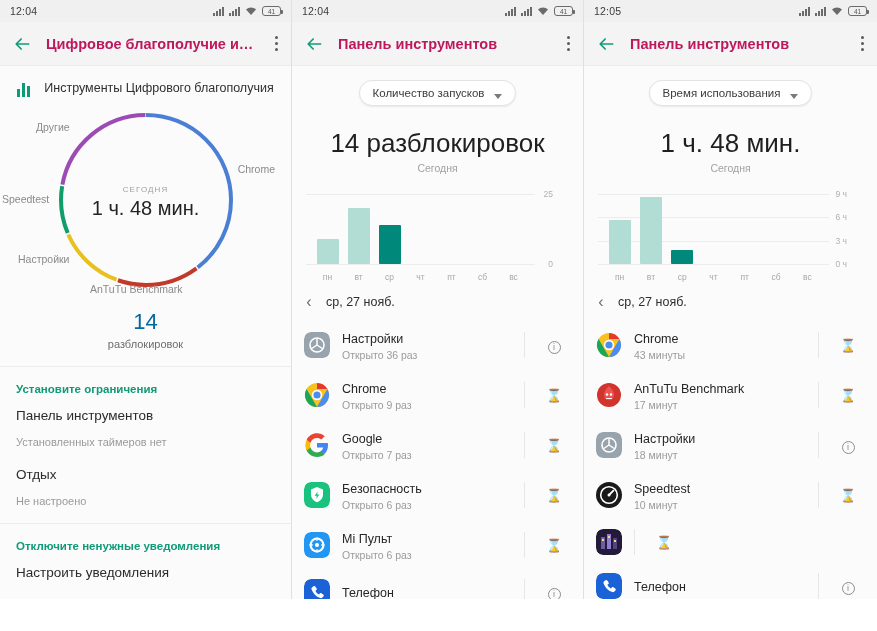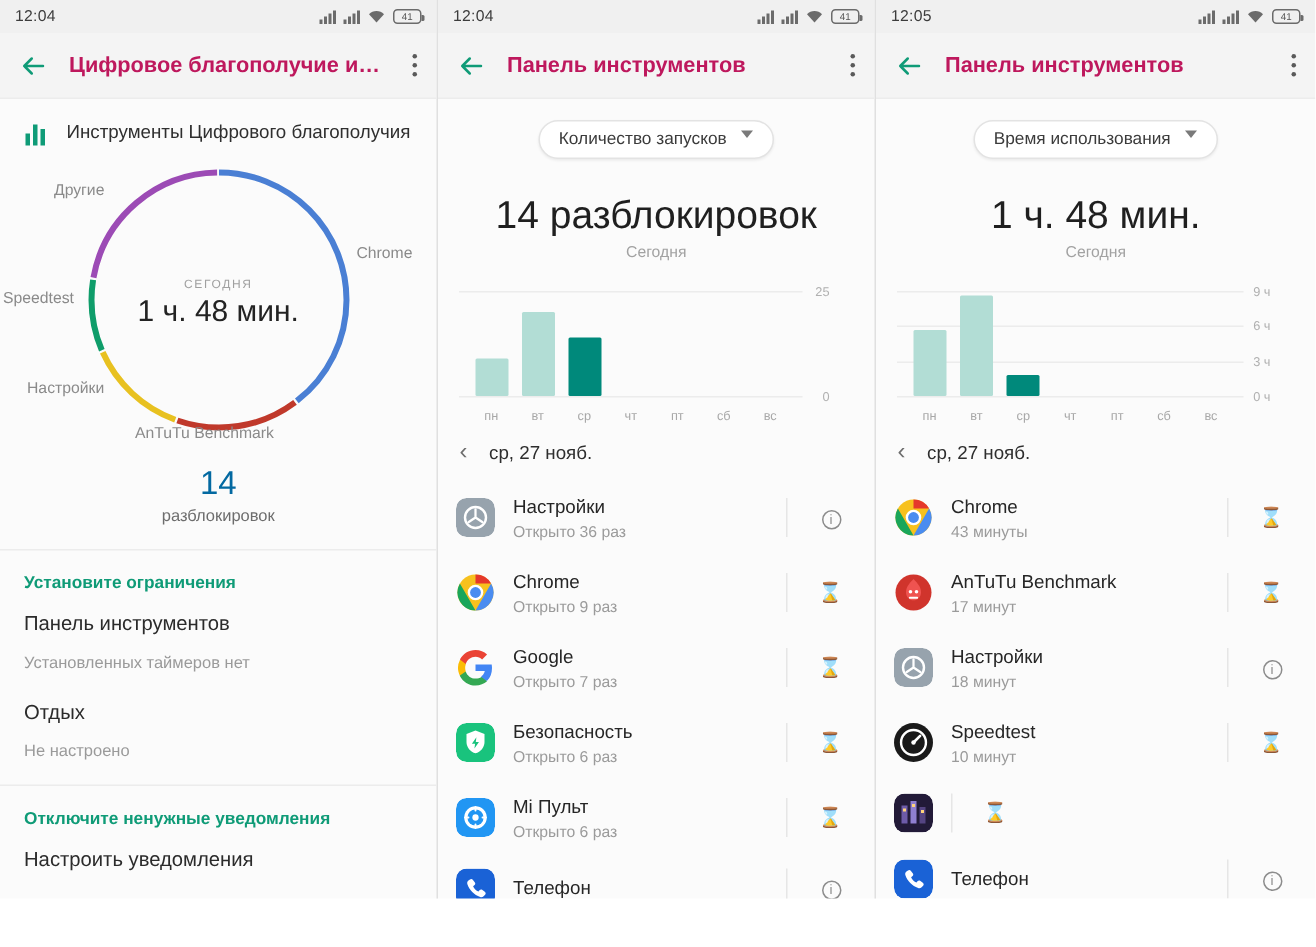--- a/index.html
+++ b/index.html
@@ -71,21 +71,21 @@
 
   .section-hdr { font-size: 11.5px; color: #0f9b77; font-weight: bold; padding: 16px 16px 6px 16px; }
   .setting { padding: 7px 16px 12px 16px; }
   .setting-t { font-size: 13.5px; color: #2b2b2b; }
   .setting-s { font-size: 11px; color: #9a9a9a; margin-top: 13px; }
   .divider { height: 1px; background: #ececec; margin-top: 4px; }
 
   
   .chip-row { display: flex; justify-content: center; padding: 14px 0 0 0; }
   .chip {
-    display: inline-flex; align-items: flex-start; gap: 10px;
+    display: inline-flex; align-items: flex-end; gap: 10px;
     background: #ffffff; border: 1px solid #e3e3e3; border-radius: 16px;
     padding: 6px 13px; font-size: 11.5px; color: #3b3b3b;
     box-shadow: 0 1px 2px rgba(0,0,0,.07);
   }
   .caret { width: 0; height: 0; border-left: 4.5px solid transparent; border-right: 4.5px solid transparent; border-top: 5px solid #7a7a7a; }
 
   .big-num { text-align: center; font-size: 26px; color: #1f1f1f; font-weight: 300; margin-top: 22px; }
   .big-sub { text-align: center; font-size: 10.5px; color: #a2a2a2; margin-top: 3px; }
 
   .chart { position: relative; height: 88px; margin: 20px 14px 0 14px; }

